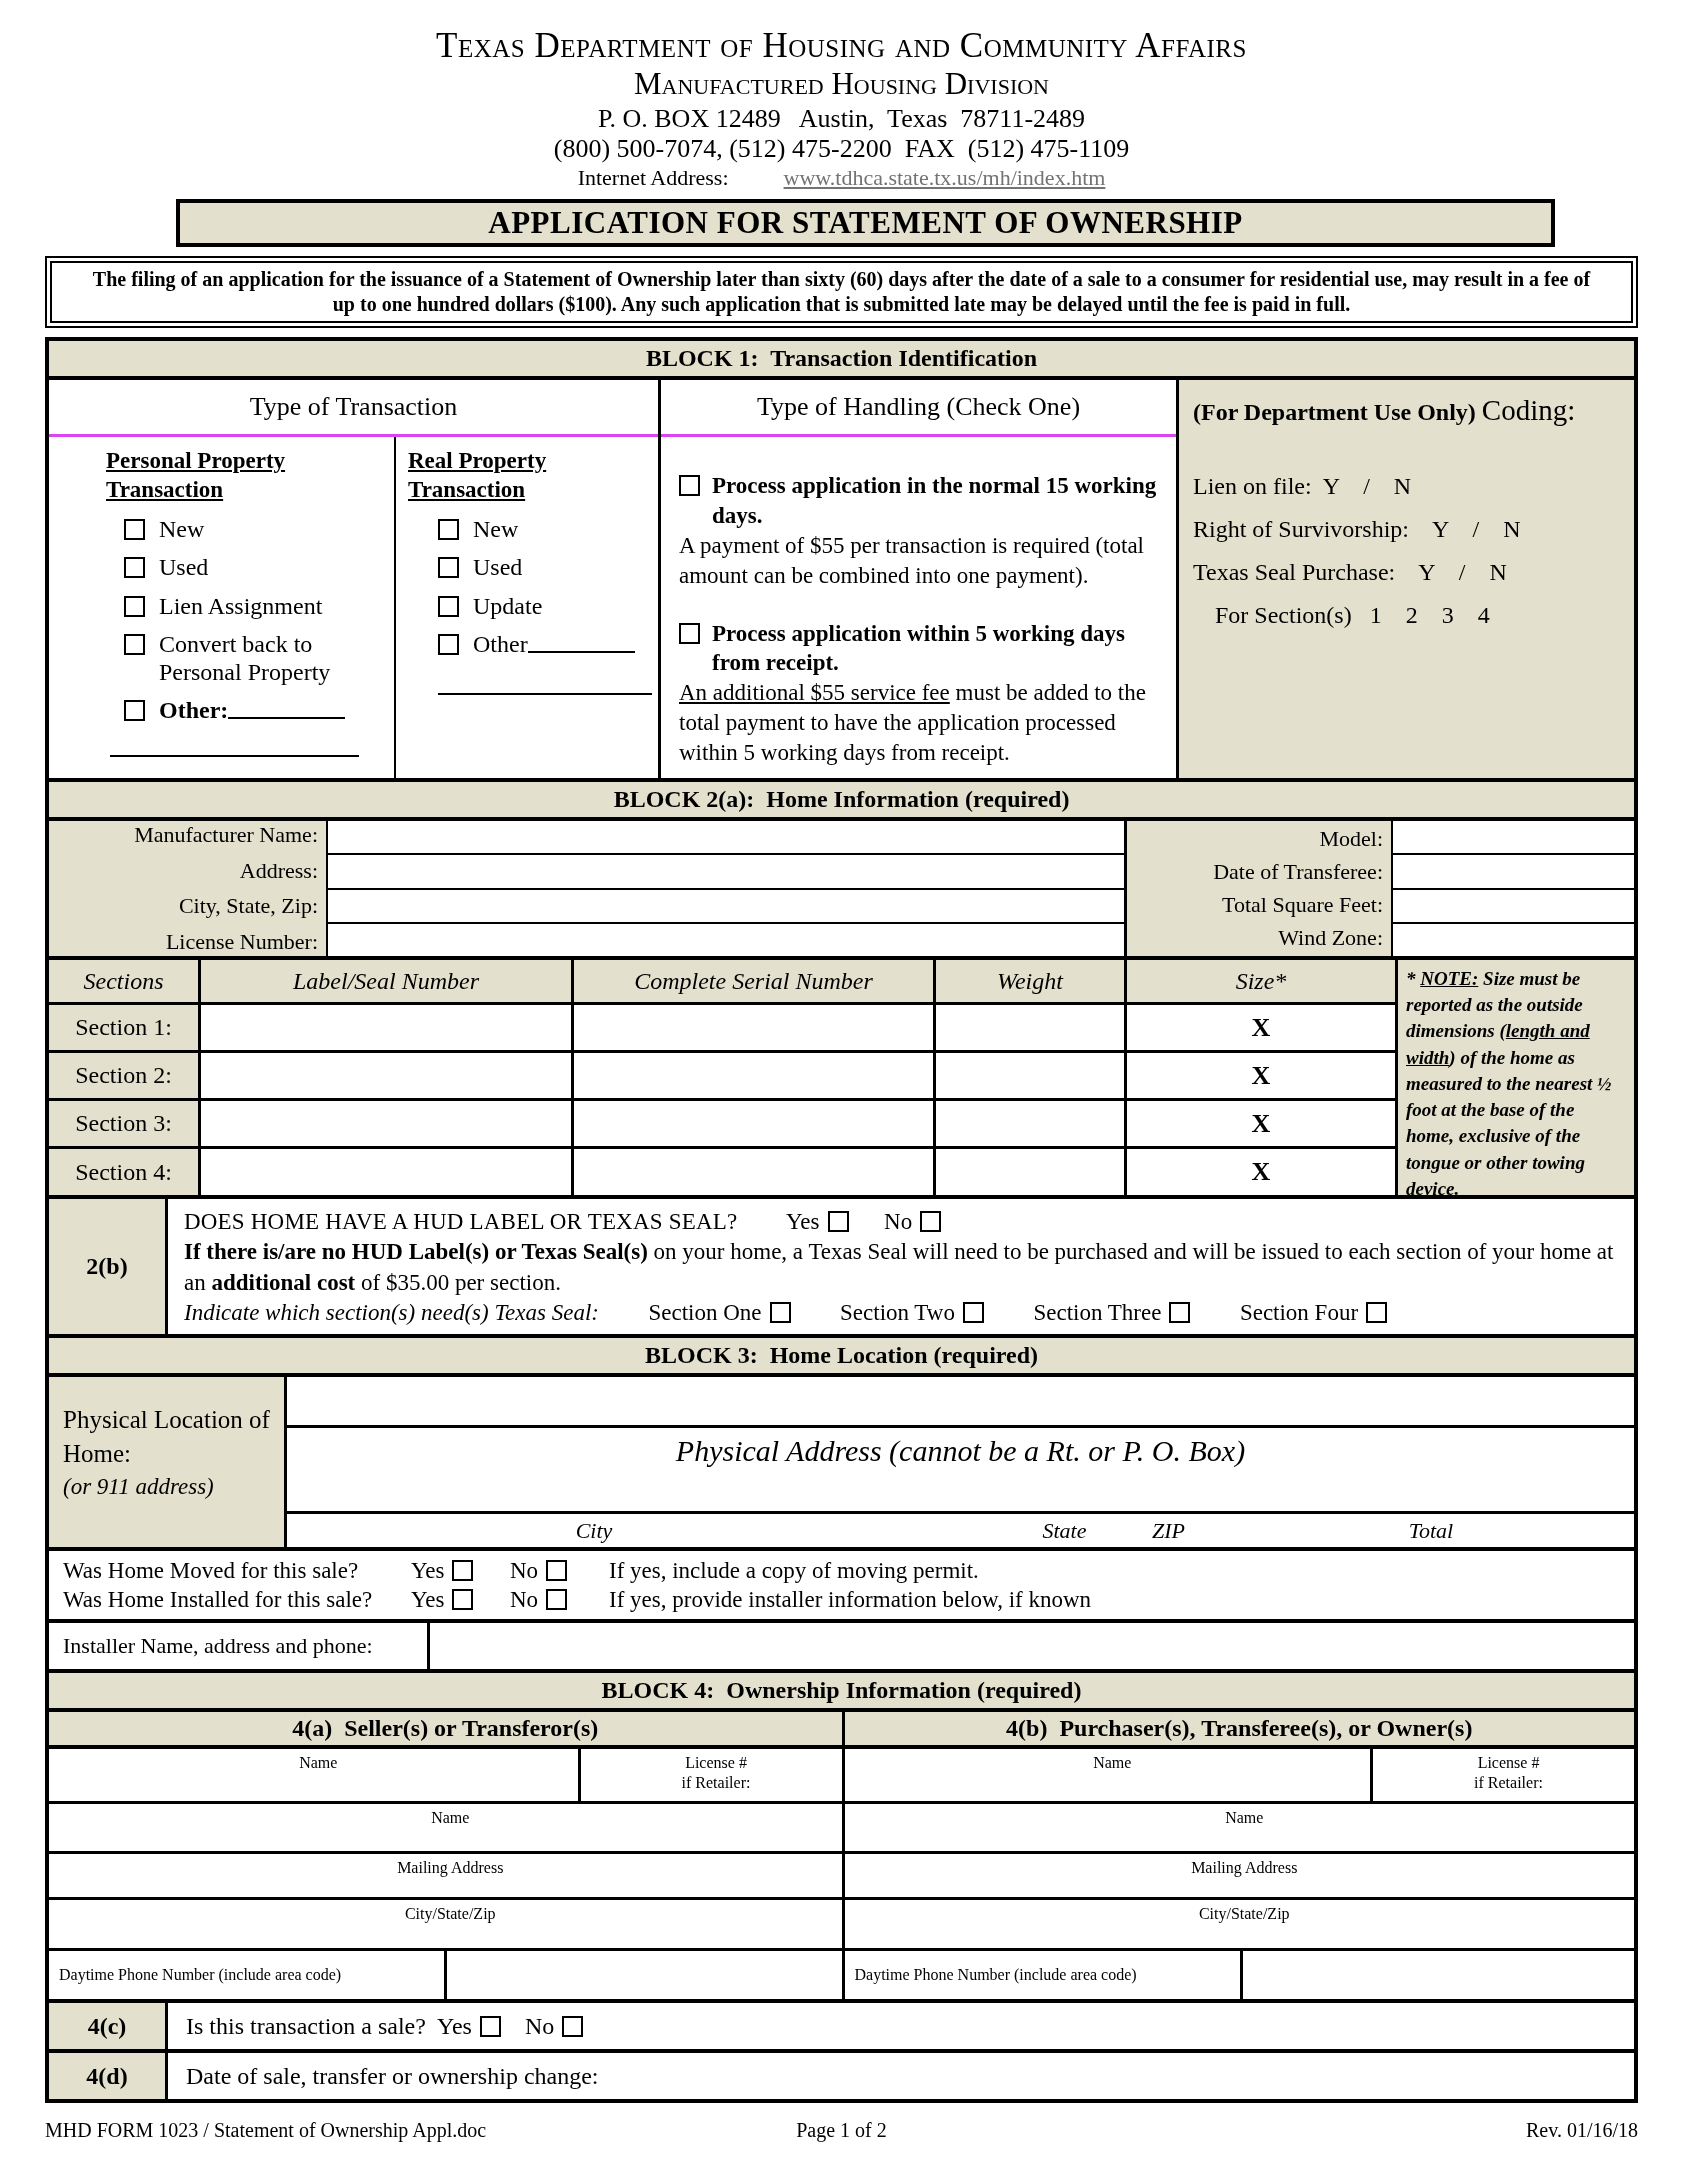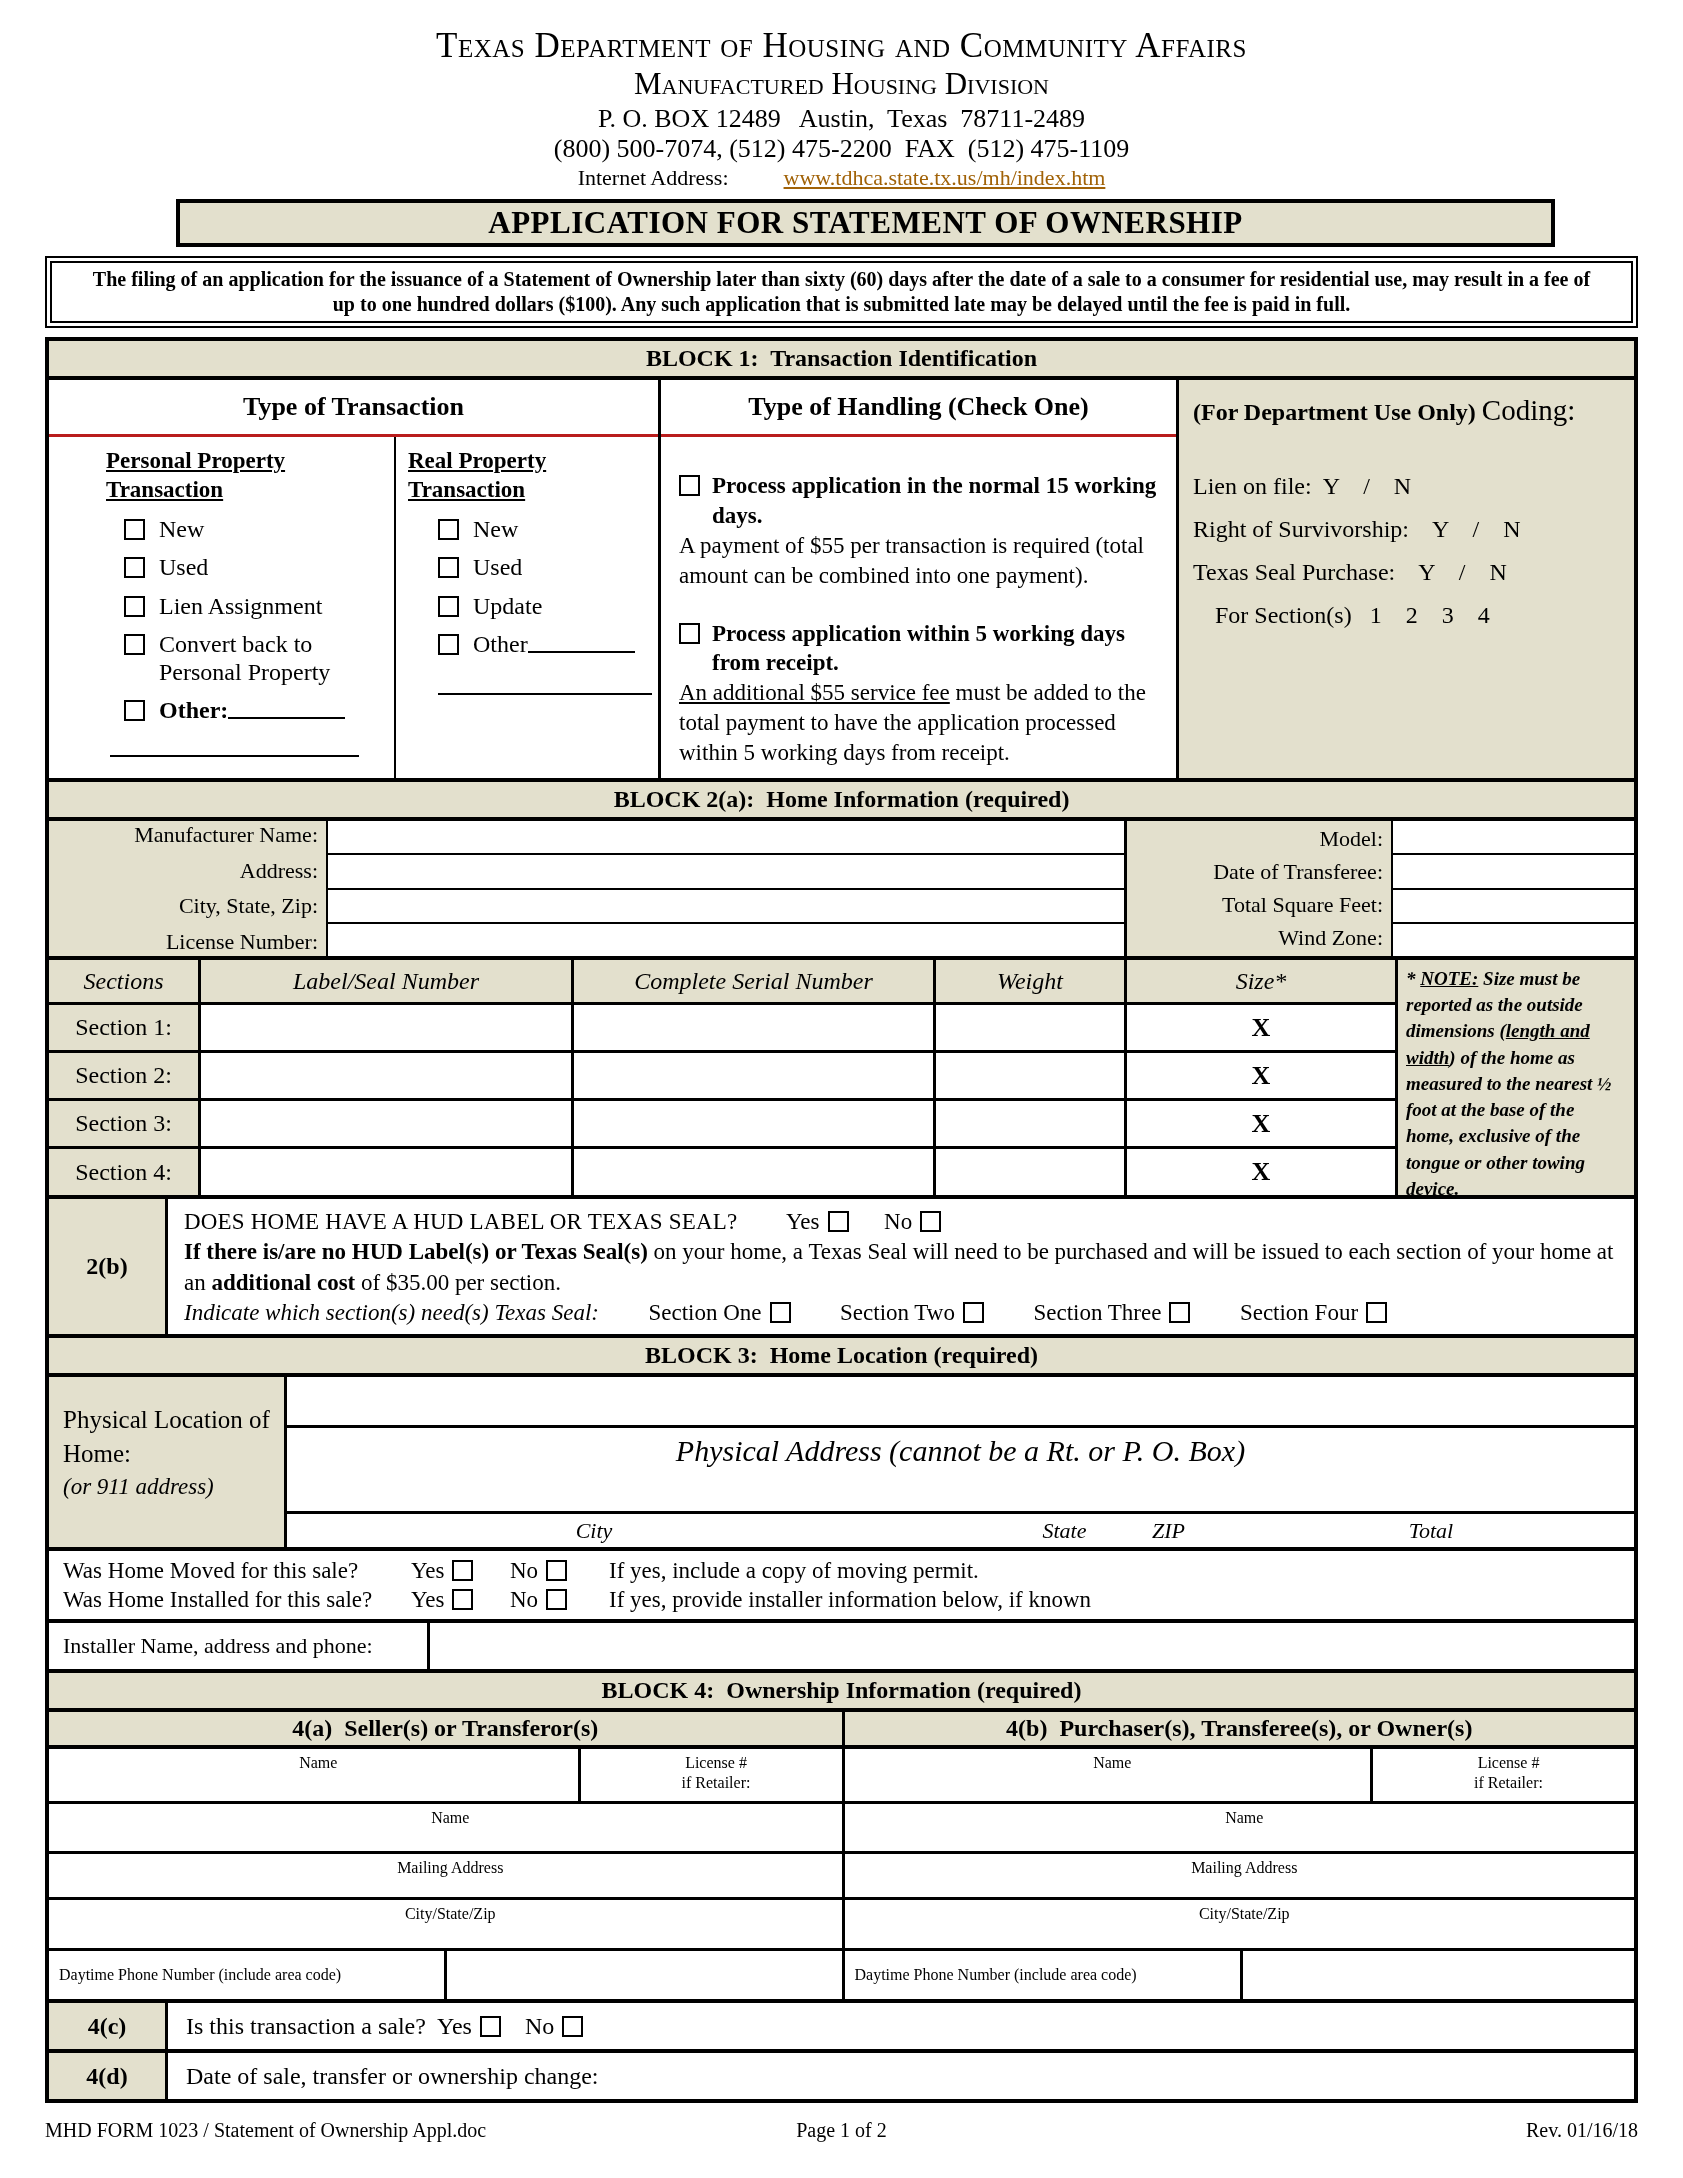--- a/index.html
+++ b/index.html
@@ -12,21 +12,21 @@
   .page { padding:26px 45px 0 45px; }
   .pre { white-space:pre-wrap; }
 
   
   .letterhead { text-align:center; }
   .org   { font-size:35px; font-variant:small-caps; letter-spacing:0.5px; }
   .div2  { font-size:31px; font-variant:small-caps; }
   .addr  { font-size:26px; margin-top:2px; }
   .phones{ font-size:26px; }
   .inet  { font-size:22px; margin-top:1px; }
-  .link  { color:#a16207; text-decoration:underline;margin-left:44px; }
+  .link  { color:#737373; text-decoration:underline;margin-left:44px; }
 
   
   .titlebar {
     margin:8px 0 0 131px; width:1379px; height:48px;
     background:#e3e0cd; border:4px solid #000;
     display:flex; align-items:center; justify-content:center;
     font-size:31px; font-weight:bold; letter-spacing:0.5px;
   }
 
   
@@ -40,21 +40,21 @@
         padding:4px 0; border-top:4px solid #000; border-bottom:4px solid #000; }
   .bh.first { border-top:none; }
 
   
   .b1 { display:flex; }
   .b1col { display:flex; flex-direction:column; }
   .b1c1 { width:609px; }
   .b1c2 { width:518px; border-left:3px solid #000; }
   .b1c3 { flex:1; border-left:3px solid #000; background:#e3e0cd; padding:14px 10px 10px 14px; }
   .colhead { height:57px; display:flex; align-items:center; justify-content:center;
-             font-size:26px; font-weight:bold; border-bottom:3px solid #b91c1c; }
+             font-size:26px; font-weight:normal; border-bottom:3px solid #d946ef; }
   .b1body { flex:1; display:flex;margin-left:43px; }
   .ppt { width:341px; padding:10px 6px 10px 14px; }
   .rpt { flex:1; border-left:2px solid #000; padding:10px 6px 10px 12px; }
   .subhead { font-size:23px; font-weight:bold; text-decoration:underline; line-height:1.25; margin-bottom:10px; }
   .opt { display:flex; align-items:flex-start; margin:11px 0 0 18px; font-size:24px; line-height:1.15; }
   .rpt .opt { margin-left:30px; }
   .cb { flex:0 0 auto; display:inline-block; width:21px; height:21px;
         border:2px solid #000; background:#fff; }
   .opt .cb { margin:3px 14px 0 0; }
   .cbi { display:inline-block; width:21px; height:21px; border:2px solid #000;

